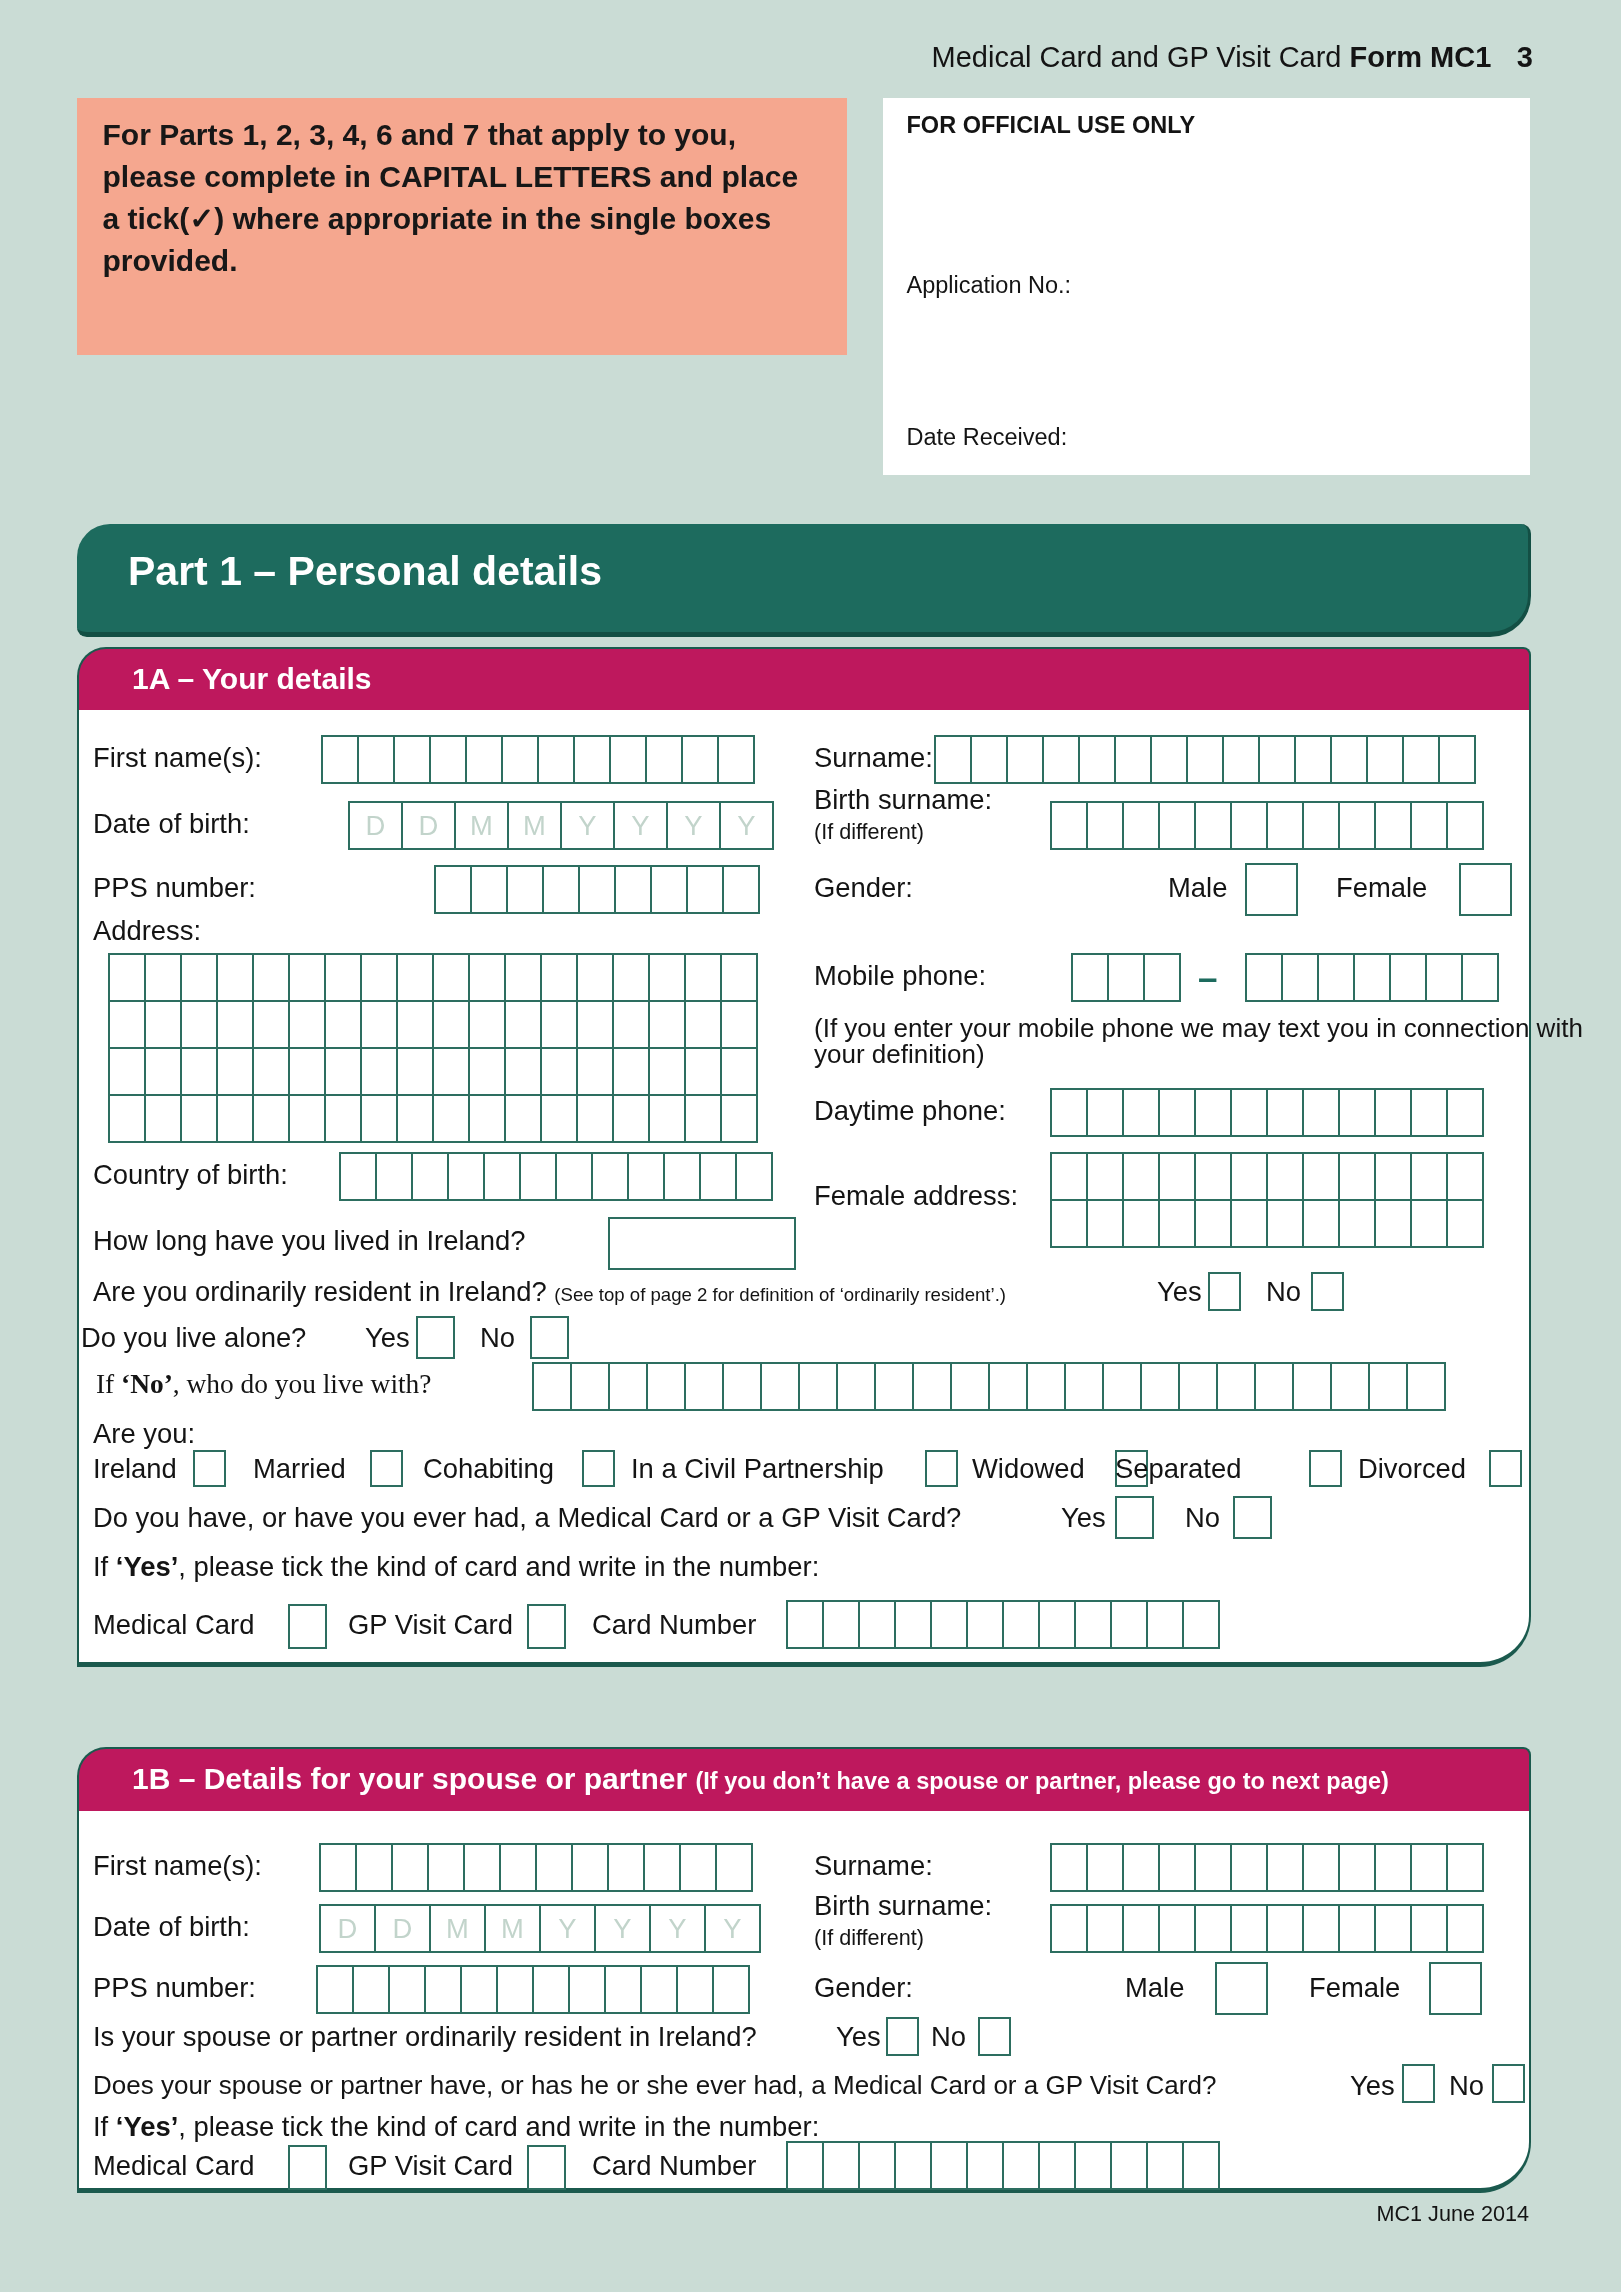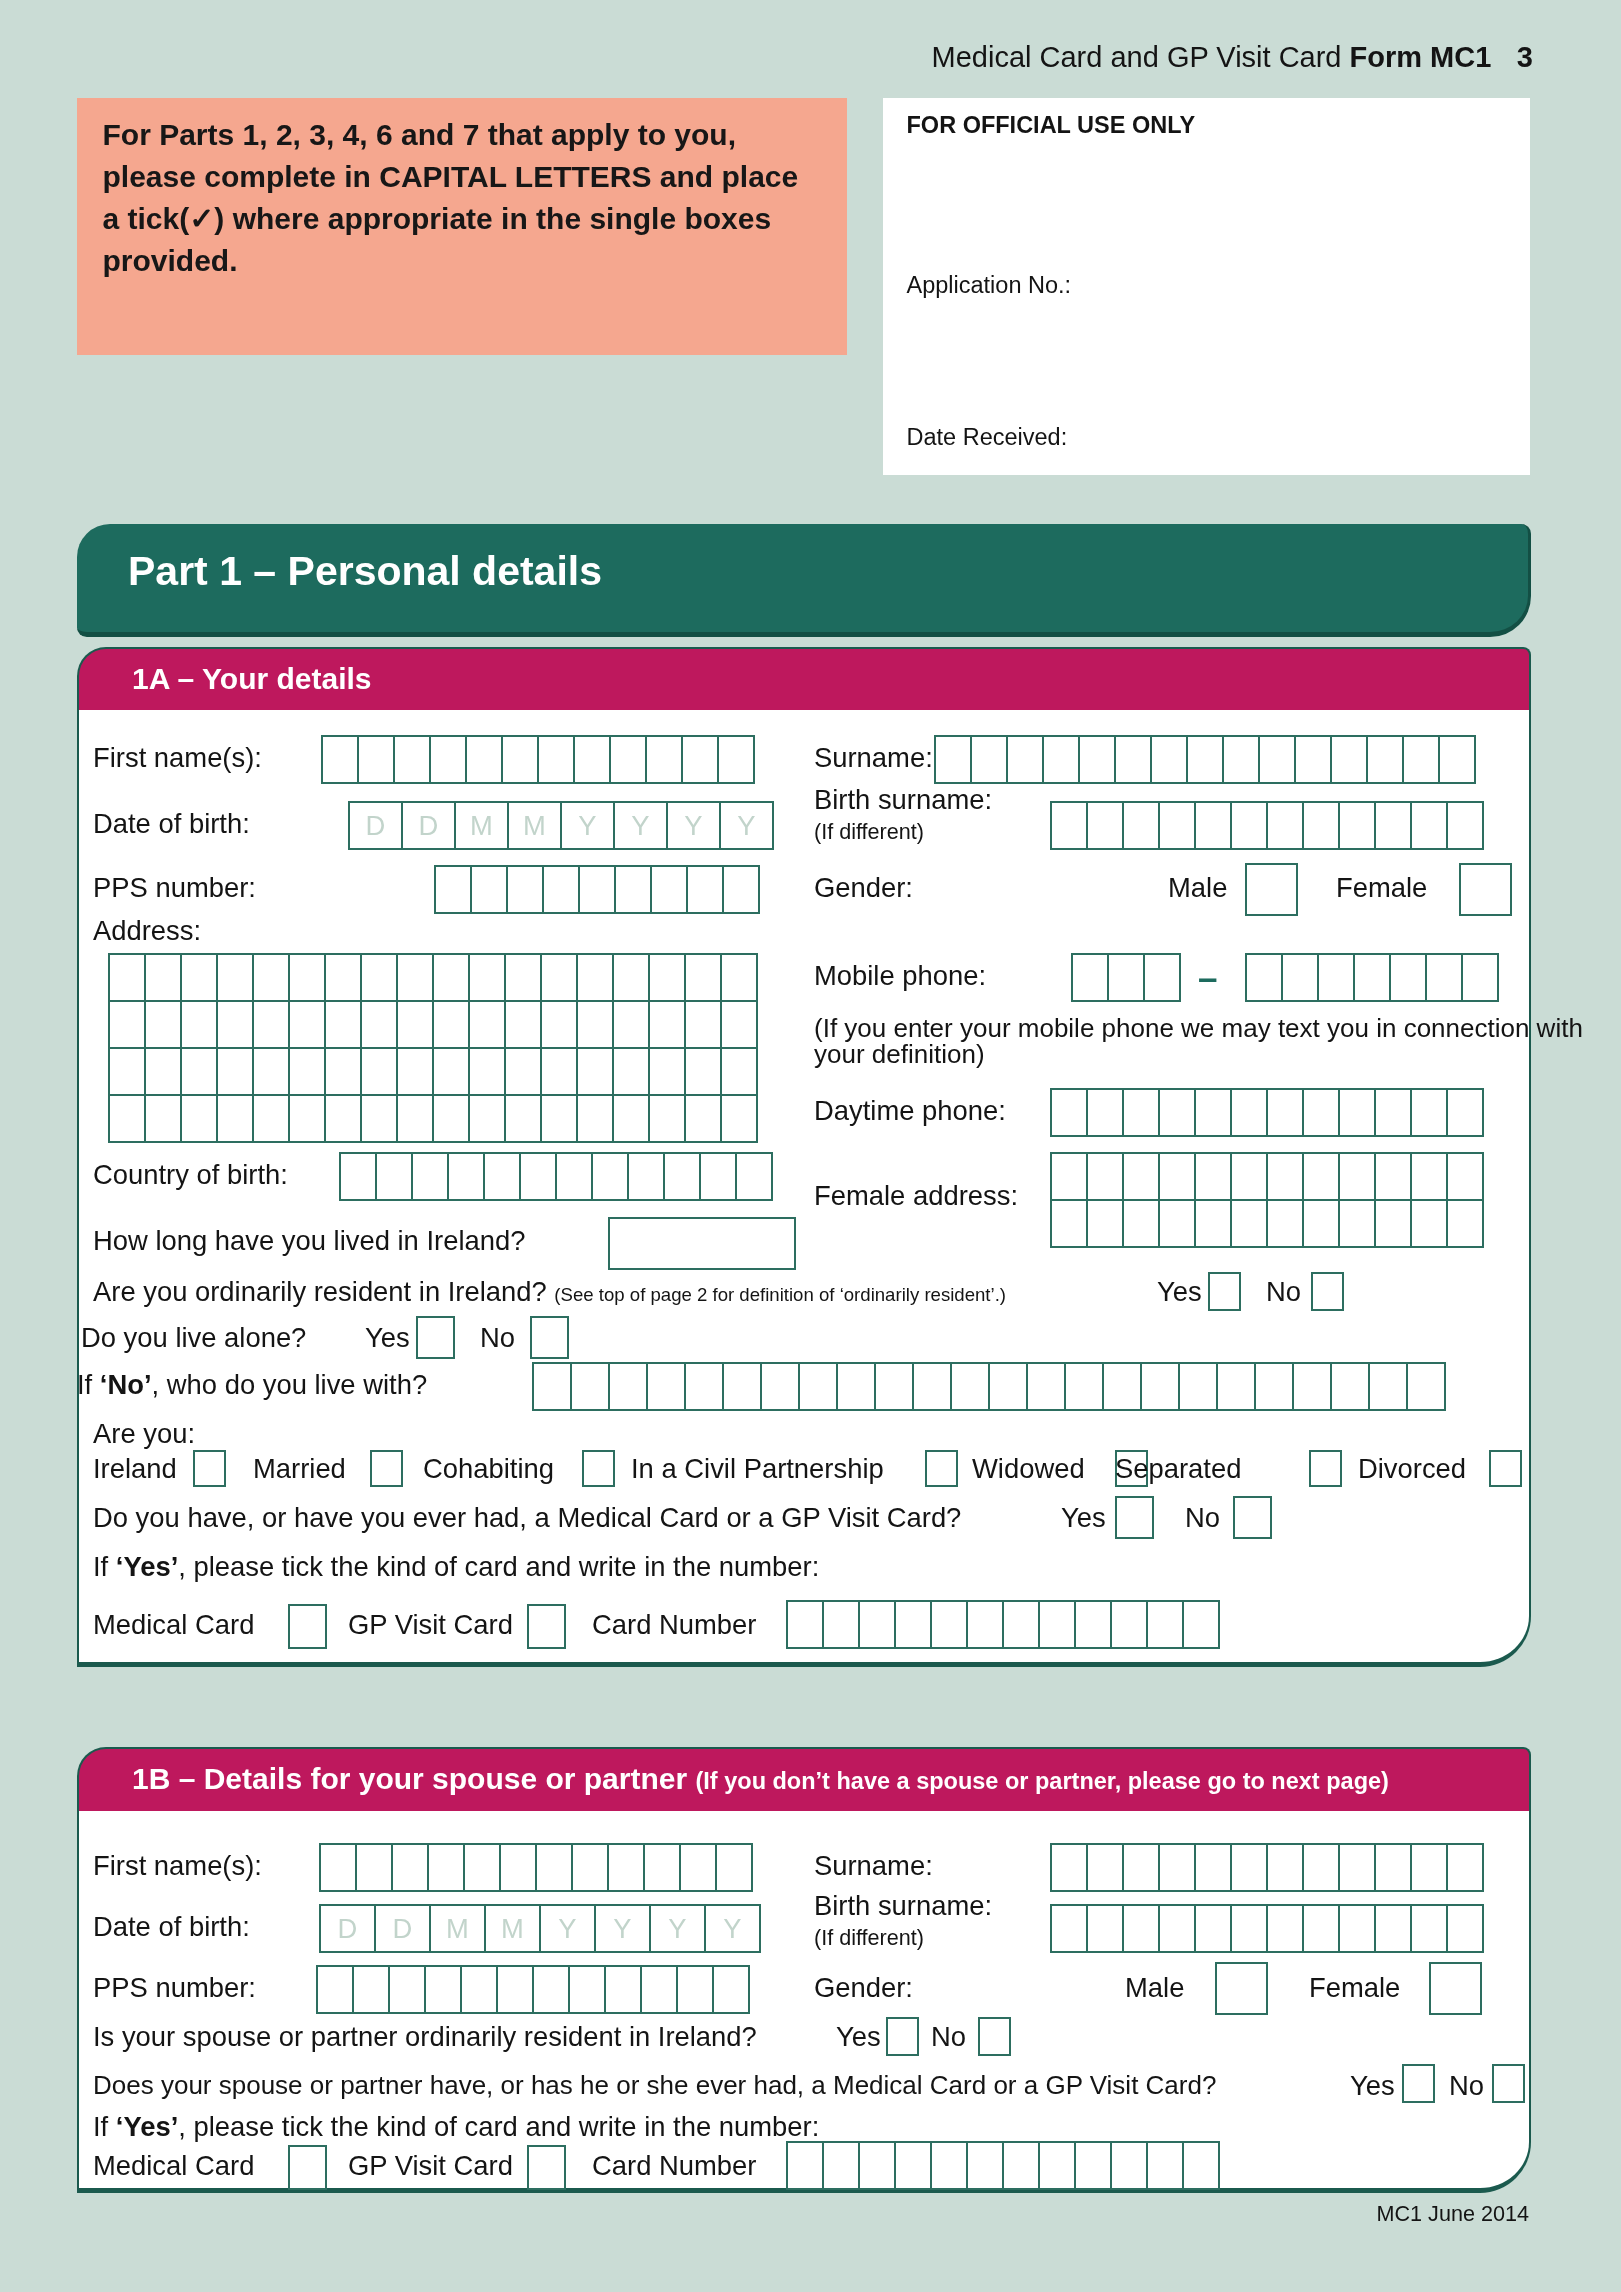--- a/index.html
+++ b/index.html
@@ -361,21 +361,21 @@
 <div class="chk" style="left:1208px;top:1272px;width:33px;height:39px;"></div>
 <div class="lb" style="left:1266px;top:1276px;">No</div>
 <div class="chk" style="left:1311px;top:1272px;width:33px;height:39px;"></div>
 
 <div class="lb" style="left:81px;top:1322px;">Do you live alone?</div>
 <div class="lb" style="left:365px;top:1322px;">Yes</div>
 <div class="chk" style="left:416px;top:1316px;width:39px;height:43px;"></div>
 <div class="lb" style="left:480px;top:1322px;">No</div>
 <div class="chk" style="left:530px;top:1316px;width:39px;height:43px;"></div>
 
-<div class="lb" style="left:77px;top:1369px;"><span>If </span><span class="b">‘No’</span><span>, who do you live with?</span></div>
+<div class="lb" style="left:96px;top:1369px;font-family:Liberation Serif, serif;"><span>If </span><span class="b">‘No’</span><span>, who do you live with?</span></div>
 <div class="grid" style="left:532px;top:1362px;">
     <div class="cellrow">
       <div class="cell" style="width: 40px;"></div>
       <div class="cell" style="width: 40px;"></div>
       <div class="cell" style="width: 40px;"></div>
       <div class="cell" style="width: 40px;"></div>
       <div class="cell" style="width: 40px;"></div>
       <div class="cell" style="width: 40px;"></div>
       <div class="cell" style="width: 40px;"></div>
       <div class="cell" style="width: 40px;"></div>

